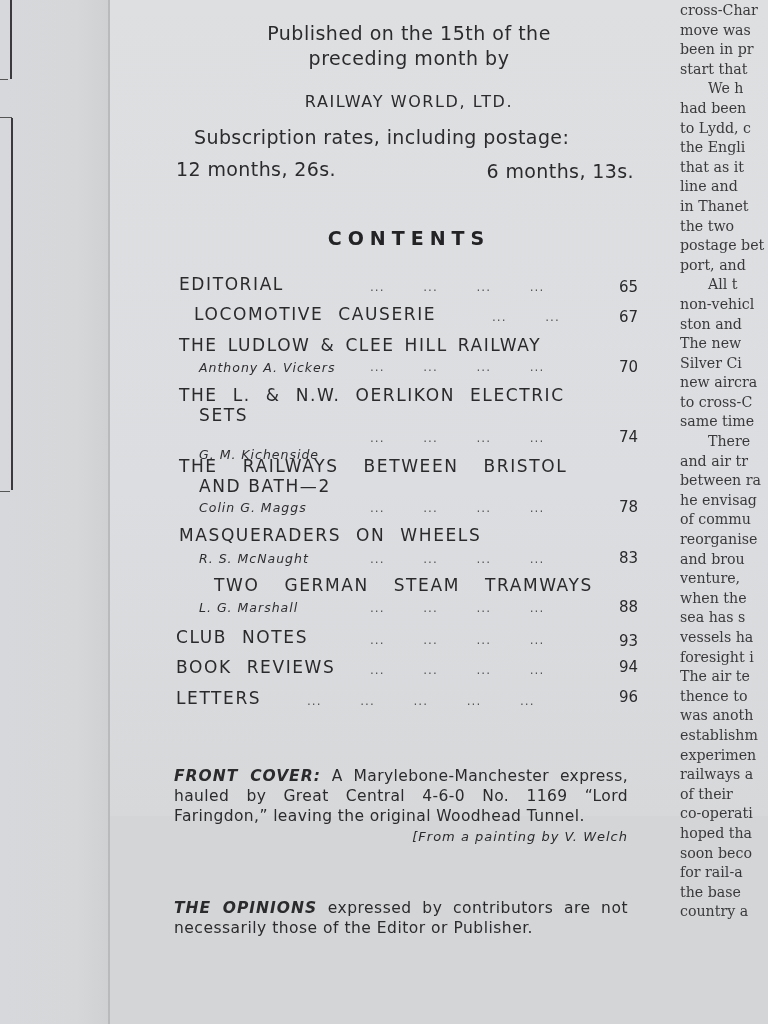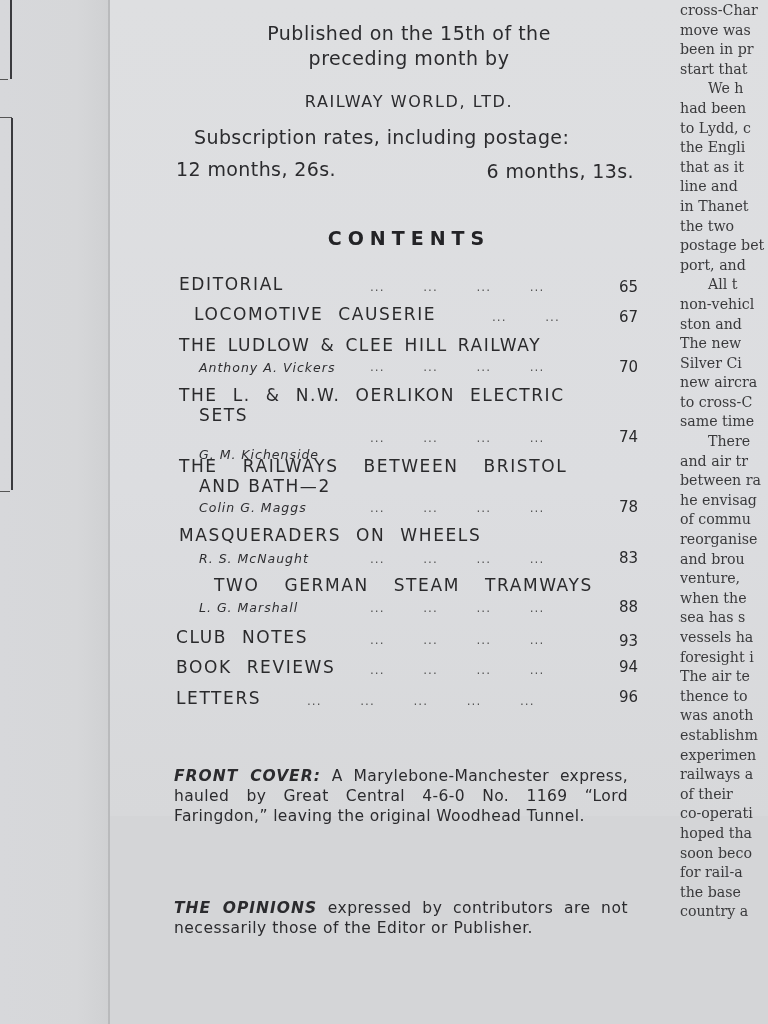--- a/index.html
+++ b/index.html
@@ -168,20 +168,21 @@
       <div class="toc-page" style="top:658px;">94</div>
 
       <div class="toc-title" style="left:2px;top:688px;">LETTERS</div>
       <div class="toc-dots" style="left:133px;top:694px;">... ... ... ... ...</div>
       <div class="toc-page" style="top:688px;">96</div>
     </div>
 
     <div class="caption">
       <span class="lead">FRONT COVER:</span>
       <span>A Marylebone-Manchester express, hauled by Great Central 4-6-0 No. 1169 “Lord Faringdon,” leaving the original Woodhead Tunnel.</span>
+      <span class="credit">[From a painting by V. Welch</span>
     </div>
 
     <div class="opinions">
       <span class="lead">THE OPINIONS</span>
       <span>expressed by contributors are not necessarily those of the Editor or Publisher.</span>
     </div>
 
   </div>
 </div>
 

